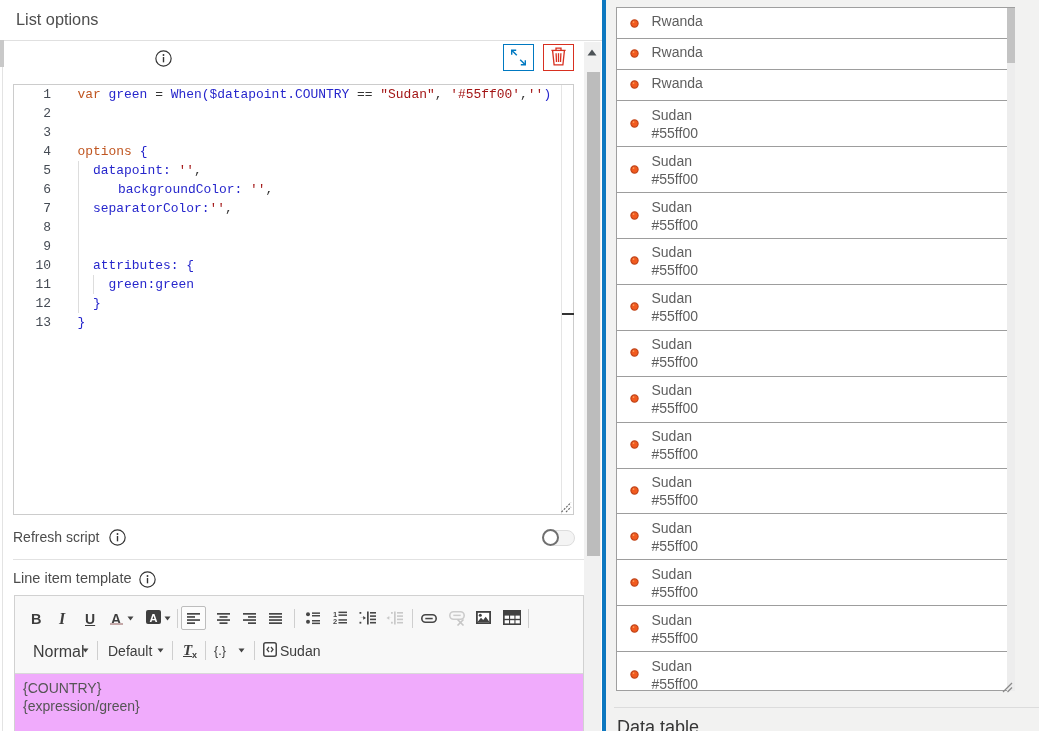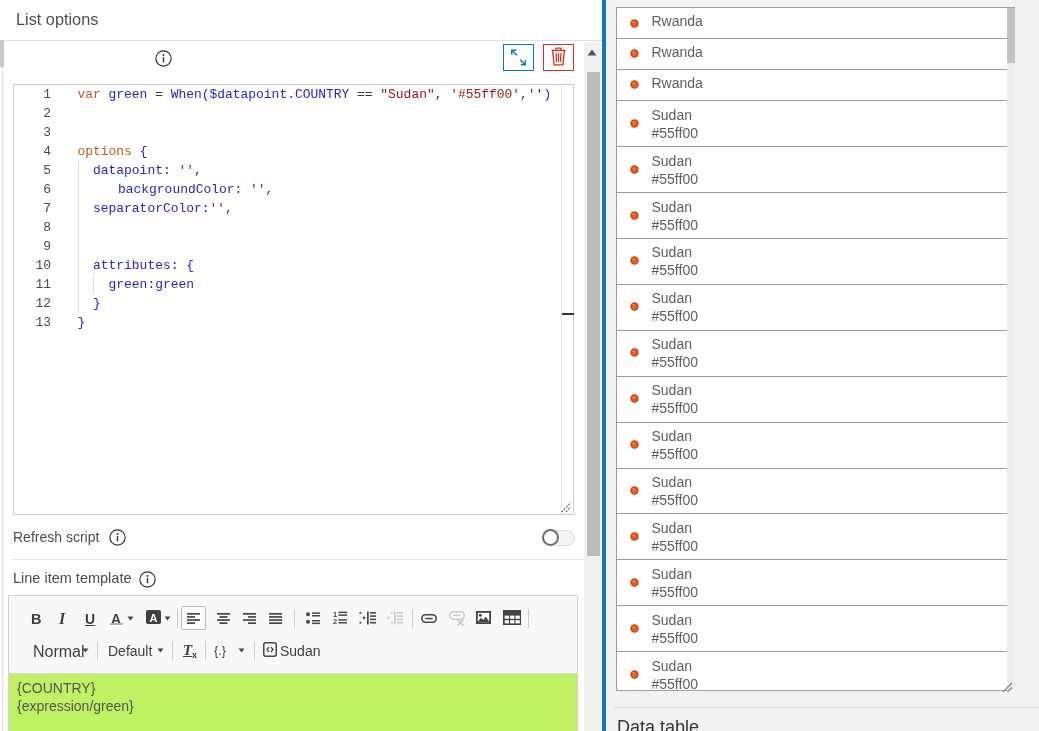--- a/index.html
+++ b/index.html
@@ -27,21 +27,21 @@
   .op{color:#333333;}
   .guide{position:absolute;width:1px;background:#ddd;}
   
   #refresh-label{left:13px;top:529px;font-size:14px;color:#4c4c4c;}
   #sep2{left:13px;top:559px;width:571px;height:1px;background:#e2e2e2;}
   #lineitem-label{left:13px;top:569.5px;font-size:14.5px;color:#4c4c4c;}
   
   #toggle-track{left:547px;top:530px;width:28px;height:16px;border:1px solid #ddd;border-radius:8px;background:#f4f4f4;box-sizing:border-box;}
   #toggle-knob{left:542px;top:529px;width:17px;height:17px;border:2px solid #6f6f6f;border-radius:50%;background:#fff;box-sizing:border-box;}
   
-  #cke{left:8px;top:595px;width:570px;height:136px;border:1px solid #d1d1d1;border-bottom:none;box-sizing:border-box;background:#bef264;}
+  #cke{left:14px;top:595px;width:570px;height:136px;border:1px solid #d1d1d1;border-bottom:none;box-sizing:border-box;background:#f0abfc;}
   #cke-toolbar{left:0;top:0;width:568px;height:77px;background:#f8f8f8;border-bottom:1px solid #d9d9d9;}
   #cke-content{left:8px;top:82.5px;font-size:14px;color:#555;line-height:18.5px;}
   .tbt{color:#3d3d3d;}
   .tsep{width:1px;height:19px;background:#cfcfcf;}
   
   #lsb-track{left:584px;top:42px;width:17px;height:689px;background:#f1f1f1;}
   #lsb-thumb{left:586.5px;top:72px;width:13.5px;height:484px;background:#bcbcbc;}
   
   #divider{left:602px;top:0;width:3.5px;height:731px;background:#0d78c0;}
   

